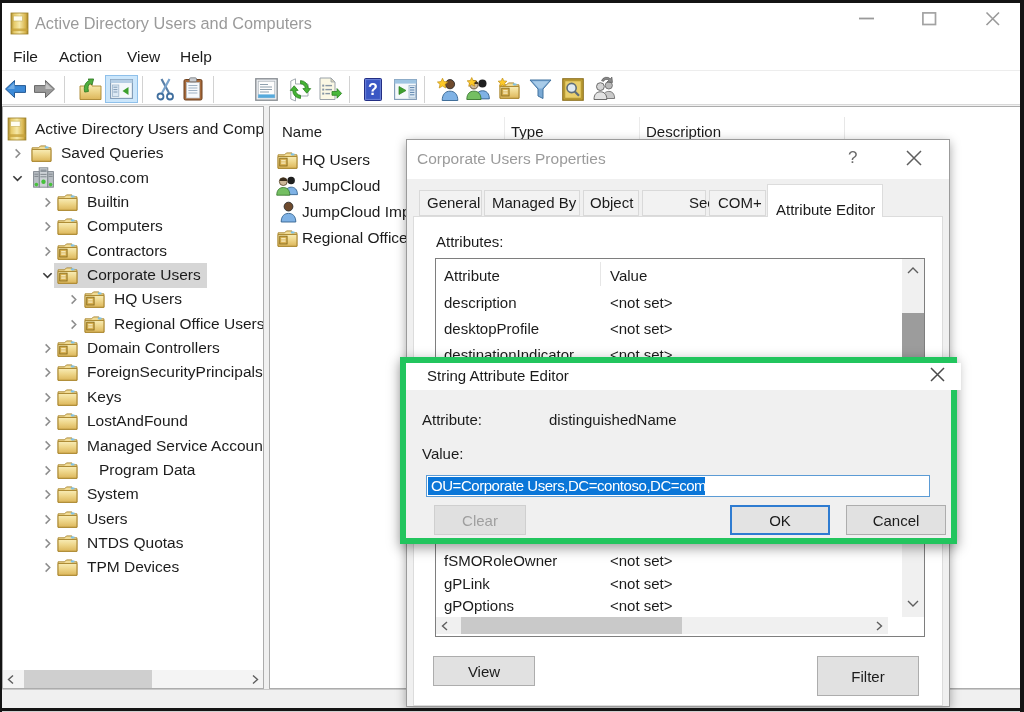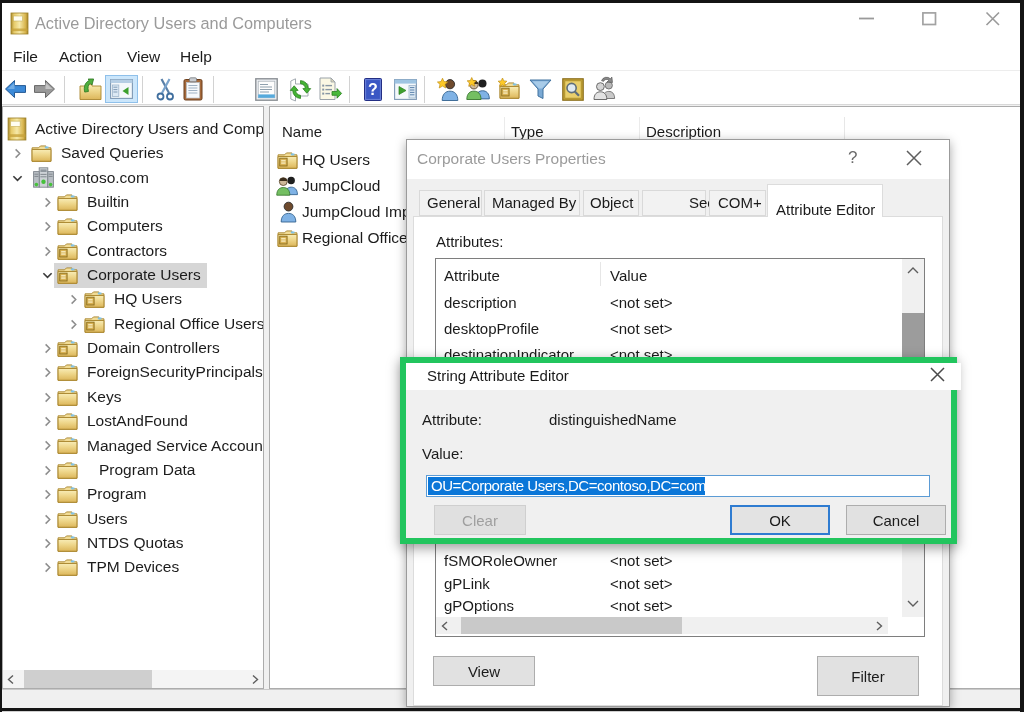--- a/index.html
+++ b/index.html
@@ -315,21 +315,21 @@
     <svg class="a" style="left:54px;top:353px" width="21" height="21">
         <use href="#s-folder" width="21" height="21"></use>
       </svg>
     <div class="t" style="left:96px;top:363px;font-size:15.5px;color:#1c1c1c;">Program Data</div>
     <svg class="a" style="left:37px;top:380px" width="15" height="15">
         <use href="#s-chr" width="15" height="15"></use>
       </svg>
     <svg class="a" style="left:54px;top:377px" width="21" height="21">
         <use href="#s-folder" width="21" height="21"></use>
       </svg>
-    <div class="t" style="left:84px;top:387px;font-size:15.5px;color:#1c1c1c;">Program</div>
+    <div class="t" style="left:84px;top:387px;font-size:15.5px;color:#1c1c1c;">System</div>
     <svg class="a" style="left:37px;top:405px" width="15" height="15">
         <use href="#s-chr" width="15" height="15"></use>
       </svg>
     <svg class="a" style="left:54px;top:402px" width="21" height="21">
         <use href="#s-folder" width="21" height="21"></use>
       </svg>
     <div class="t" style="left:84px;top:412px;font-size:15.5px;color:#1c1c1c;">Users</div>
     <svg class="a" style="left:37px;top:429px" width="15" height="15">
         <use href="#s-chr" width="15" height="15"></use>
       </svg>

